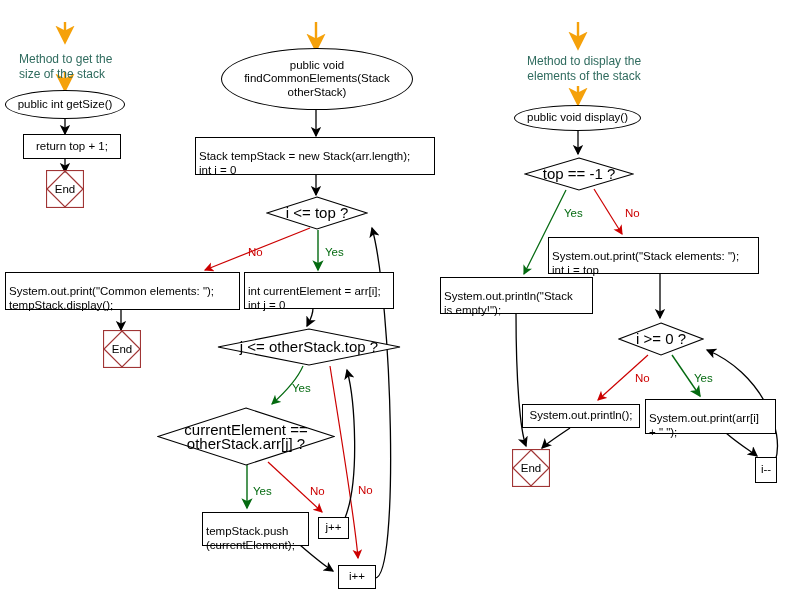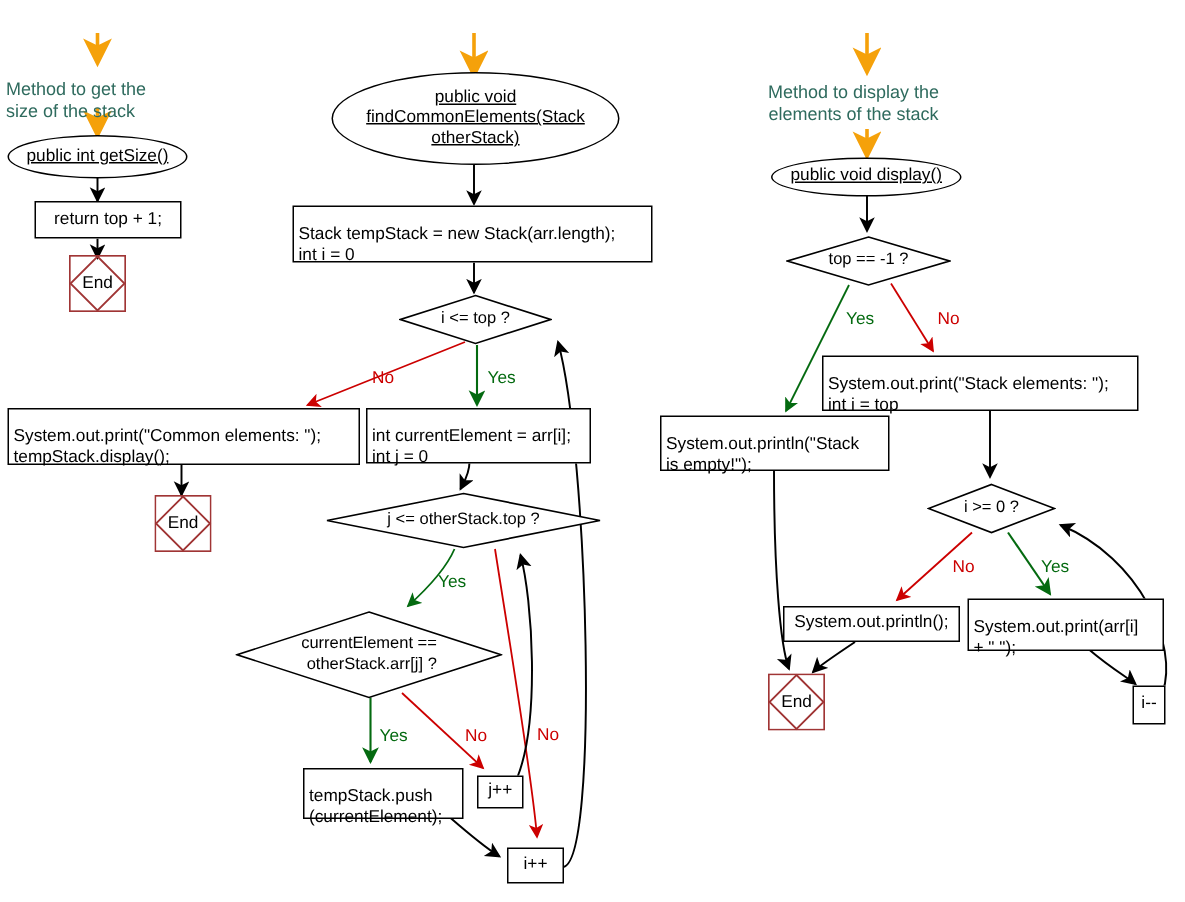--- a/index.html
+++ b/index.html
@@ -47,49 +47,49 @@
     justify-content: center;
     padding: 3px 3px;
   }
   .node.terminator {
     border: 1px solid #000000;
     border-radius: 50%;
     background: #ffffff;
     justify-content: center;
     text-align: center;
     align-items: center;
-    text-decoration: underline;
   }
   .node.comment {
     color: #2f6b5e;
     font-size: 12px;
     line-height: 14.5px;
     background: transparent;
     align-items: flex-start;
     justify-content: flex-start;
+    margin-left: 15px;
   }
   .diamond-wrap {
     position: absolute;
   }
   .diamond-wrap svg {
     position: absolute;
     left: 0;
     top: 0;
   }
   .diamond-label {
     position: absolute;
     left: 0;
     top: 0;
     width: 100%;
     height: 100%;
     display: flex;
     align-items: center;
     justify-content: center;
-    text-align: right;
-    font-size: 11px;
+    text-align: center;
+    font-size: 15px;
     line-height: 13.5px;
     color: #000000;
     white-space: pre-line;
   }
   .endnode {
     position: absolute;
   }
   .endnode svg {
     position: absolute;
     left: 0;

